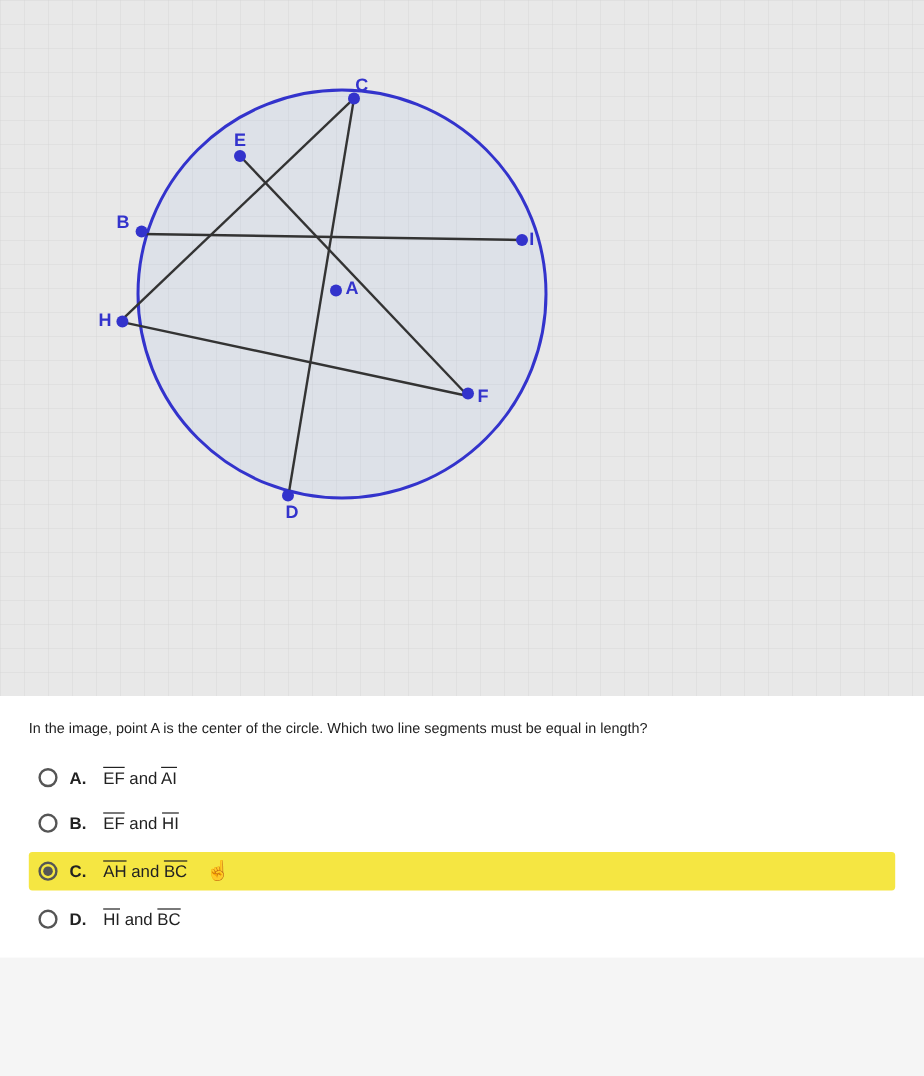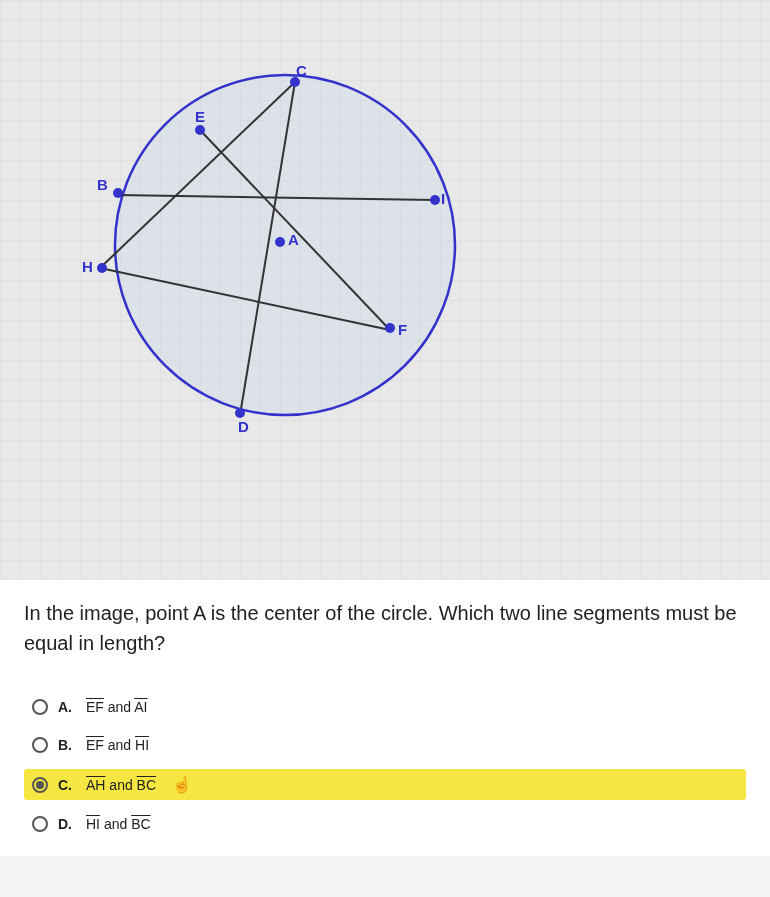--- a/index.html
+++ b/index.html
@@ -26,23 +26,23 @@
       top: 0; left: 0;
       width: 100%; height: 100%;
     }
 
     .question-area {
       padding: 18px 24px;
       background: #fff;
     }
 
     .question-text {
-      font-size: 20px;
+      font-size: 12px;
       color: #222;
-      margin-bottom: 35px;
+      margin-bottom: 18px;
       line-height: 1.5;
     }
 
     .options-list {
       list-style: none;
       display: flex;
       flex-direction: column;
       gap: 10px;
     }
 

